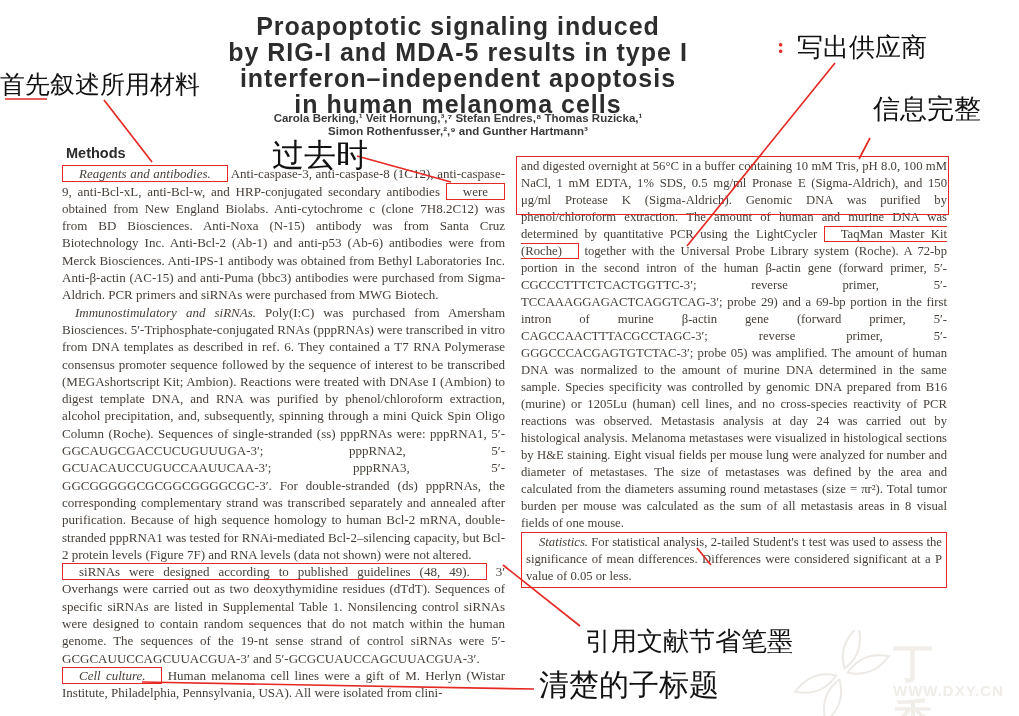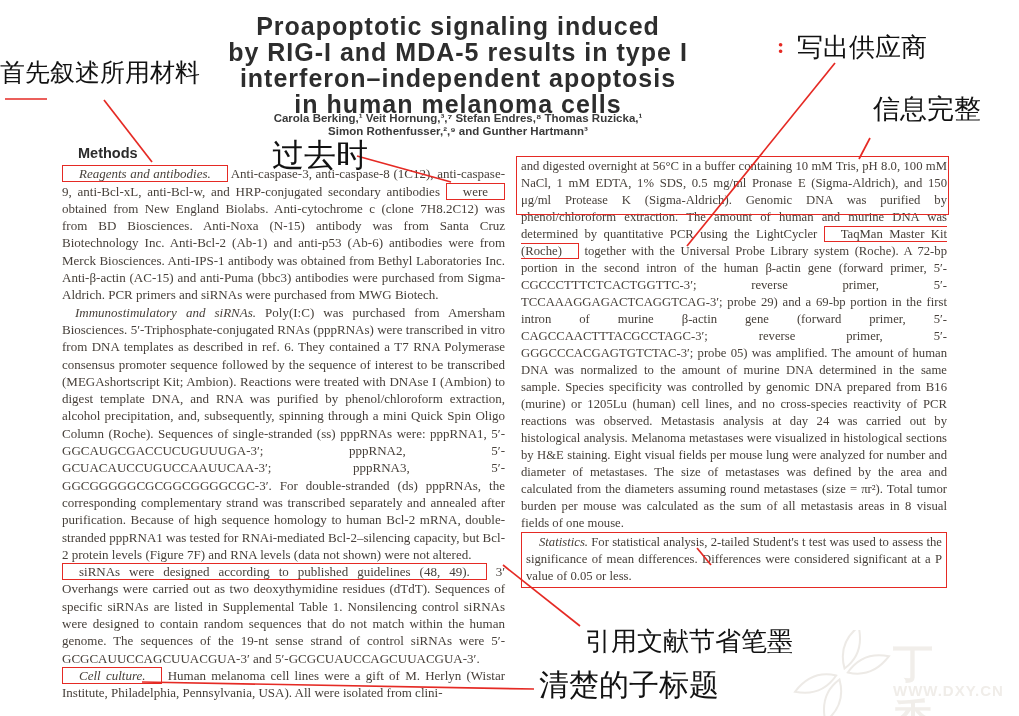--- a/index.html
+++ b/index.html
@@ -13,35 +13,35 @@
   .authors-block{position:absolute;left:128px;top:112px;width:660px;text-align:center;z-index:1;}
   .author-line{font-family:"Liberation Sans","DejaVu Sans",sans-serif;font-weight:bold;
                font-size:11.5px;line-height:12.5px;color:#3a3a3a;}
 
   
   .col{position:absolute;color:#47403a;text-align:justify;z-index:1;}
   .col p{margin:0;}
   .col-left{left:62px;top:145px;width:443px;font-size:13px;line-height:17.3px;}
   .col-right{left:521px;top:158px;width:426px;font-size:12.7px;line-height:17px;}
   .methods-heading{font-family:"Liberation Sans","DejaVu Sans",sans-serif;font-weight:bold;
-                   font-size:14.5px;color:#2b2b2b;margin:0 0 3px 16px;text-align:left;}
+                   font-size:14.5px;color:#2b2b2b;margin:0 0 3px 4px;text-align:left;}
   .lead{font-style:italic;}
   .indent{text-indent:13px;}
 
   
   .boxed{border:1.6px solid #e52a24;padding:0 16px;}
   .boxed-block{border:1.7px solid #e52a24;margin-left:-5px;margin-right:-2px;padding:1px 4px 2px;}
   .overlay-box{position:absolute;left:516px;top:156px;width:431px;height:57px;
                border:1.8px solid #e52a24;z-index:2;}
   #connector-svg{position:absolute;left:0;top:0;z-index:3;pointer-events:none;}
 
   
   .ann{position:absolute;font-family:"Liberation Serif","DejaVu Serif",serif;color:#121212;
        white-space:nowrap;z-index:4;}
-  .ann-materials{left:0px;top:56px;font-size:25px;}
+  .ann-materials{left:0px;top:68px;font-size:25px;}
   .ann-past{left:272px;top:134px;font-size:32px;}
   .ann-supplier-colon{left:777px;top:33px;font-size:22px;color:#e52a24;font-weight:bold;}
   .ann-supplier{left:797px;top:30px;font-size:26px;}
   .ann-info{left:873px;top:91px;font-size:27px;}
   .ann-stats{left:700px;top:553px;font-size:28px;}
   .ann-citation{left:585px;top:624px;font-size:26px;}
   .ann-subhead{left:539px;top:665px;font-size:30px;}
 
   
   .watermark{position:absolute;z-index:0;color:#f1efec;}

